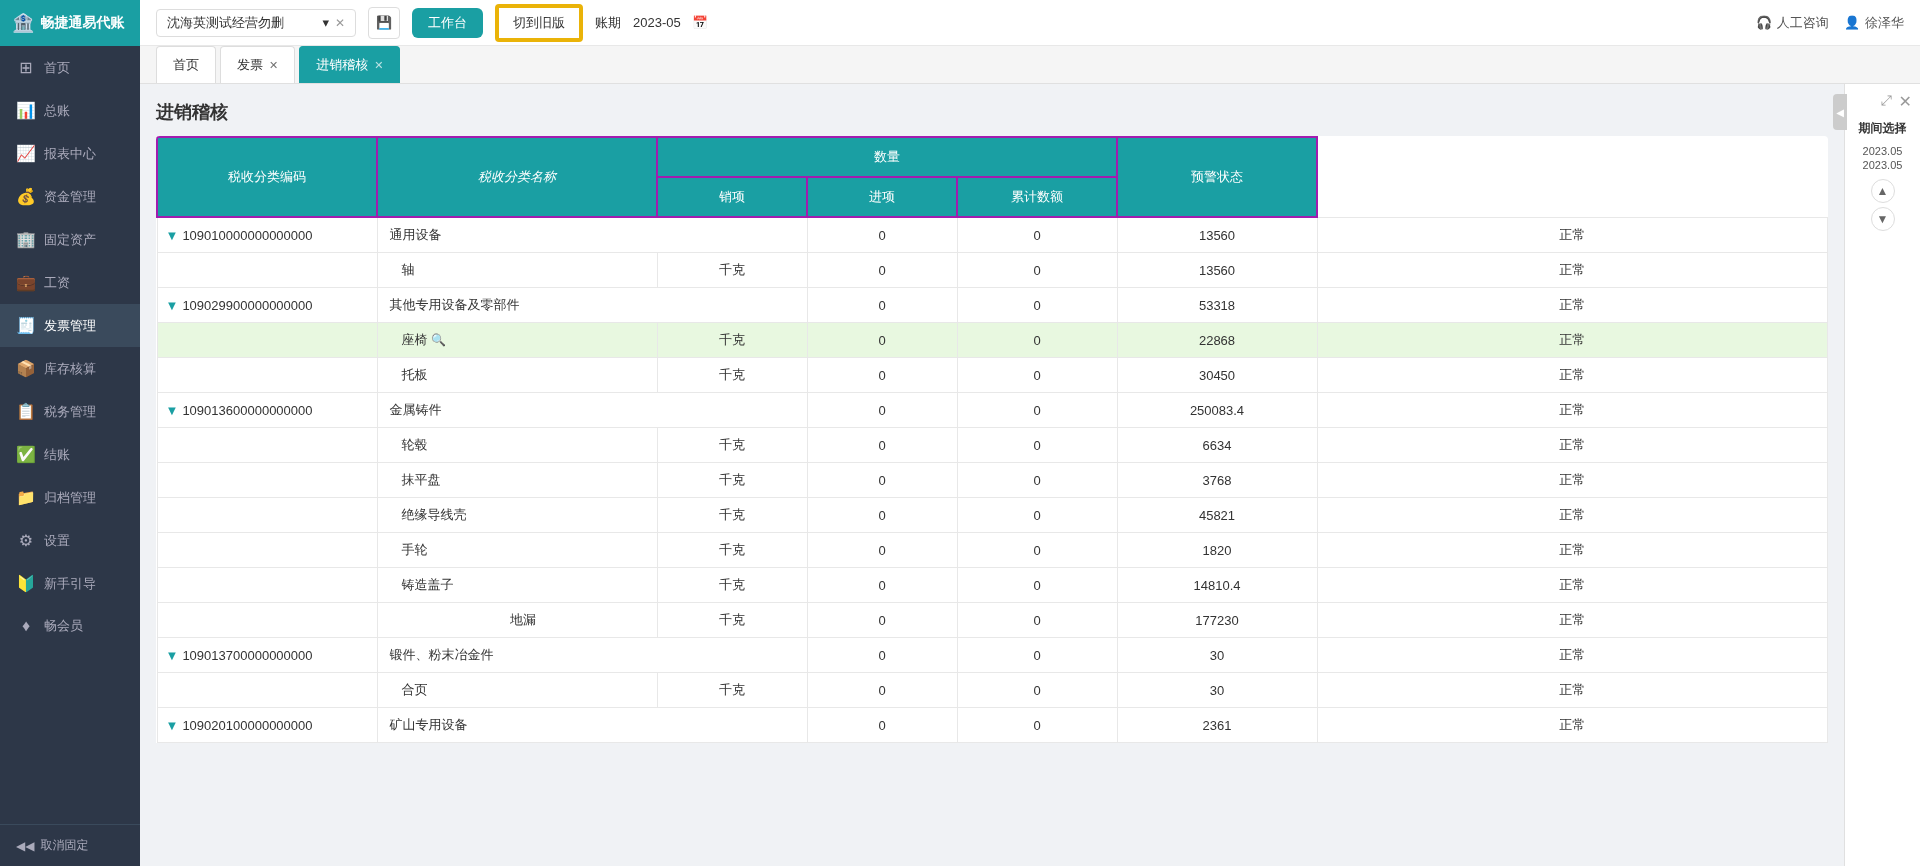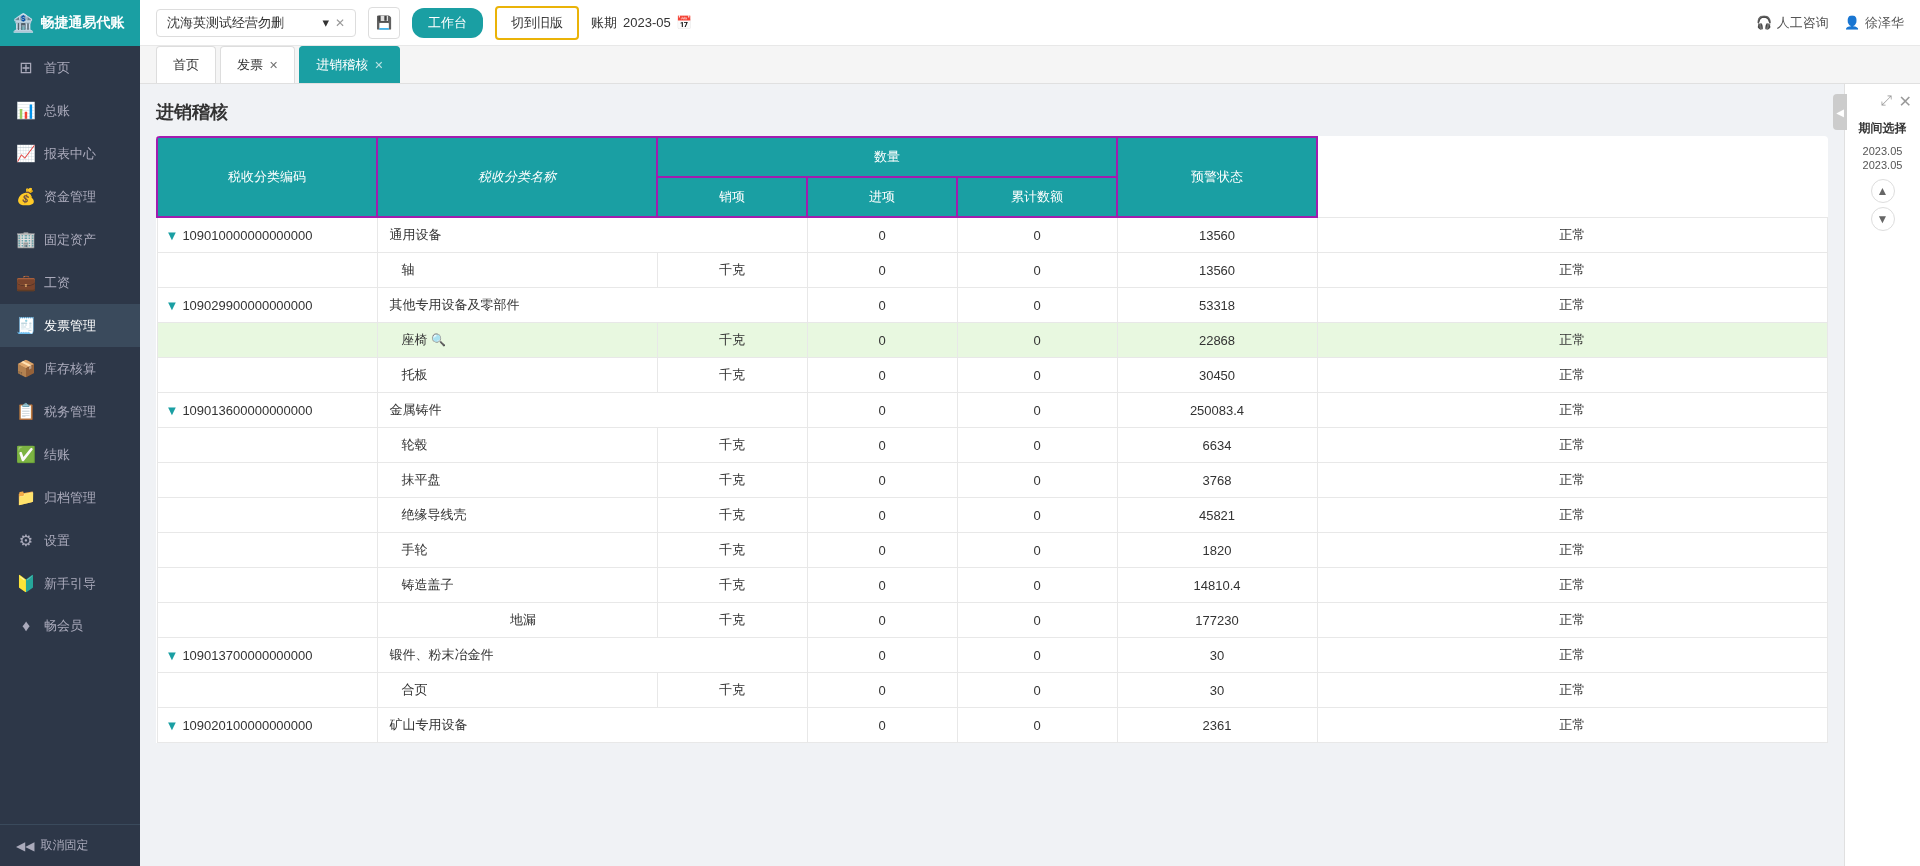--- a/index.html
+++ b/index.html
@@ -90,37 +90,37 @@
       display: flex; align-items: center; justify-content: center;
       cursor: pointer;
       color: #666;
       background: white;
     }
     .topbar-workspace-btn {
       background: #1a9fa3;
       color: white;
       border: none;
       padding: 6px 16px;
-      border-radius: 12px;
+      border-radius: 6px;
       cursor: pointer;
       font-size: 13px;
     }
     .topbar-old-btn {
-      border: 2px solid #eab308;
+      border: 4px solid #eab308;
       padding: 6px 14px;
       border-radius: 4px;
       cursor: pointer;
       font-size: 13px;
       background: white;
       color: #333;
     }
     .topbar-period {
       display: flex;
       align-items: center;
-      gap: 6px;
+      gap: 12px;
       color: #333;
       font-size: 13px;
     }
     .topbar-right {
       margin-left: auto;
       display: flex;
       align-items: center;
       gap: 16px;
       color: #555;
     }

